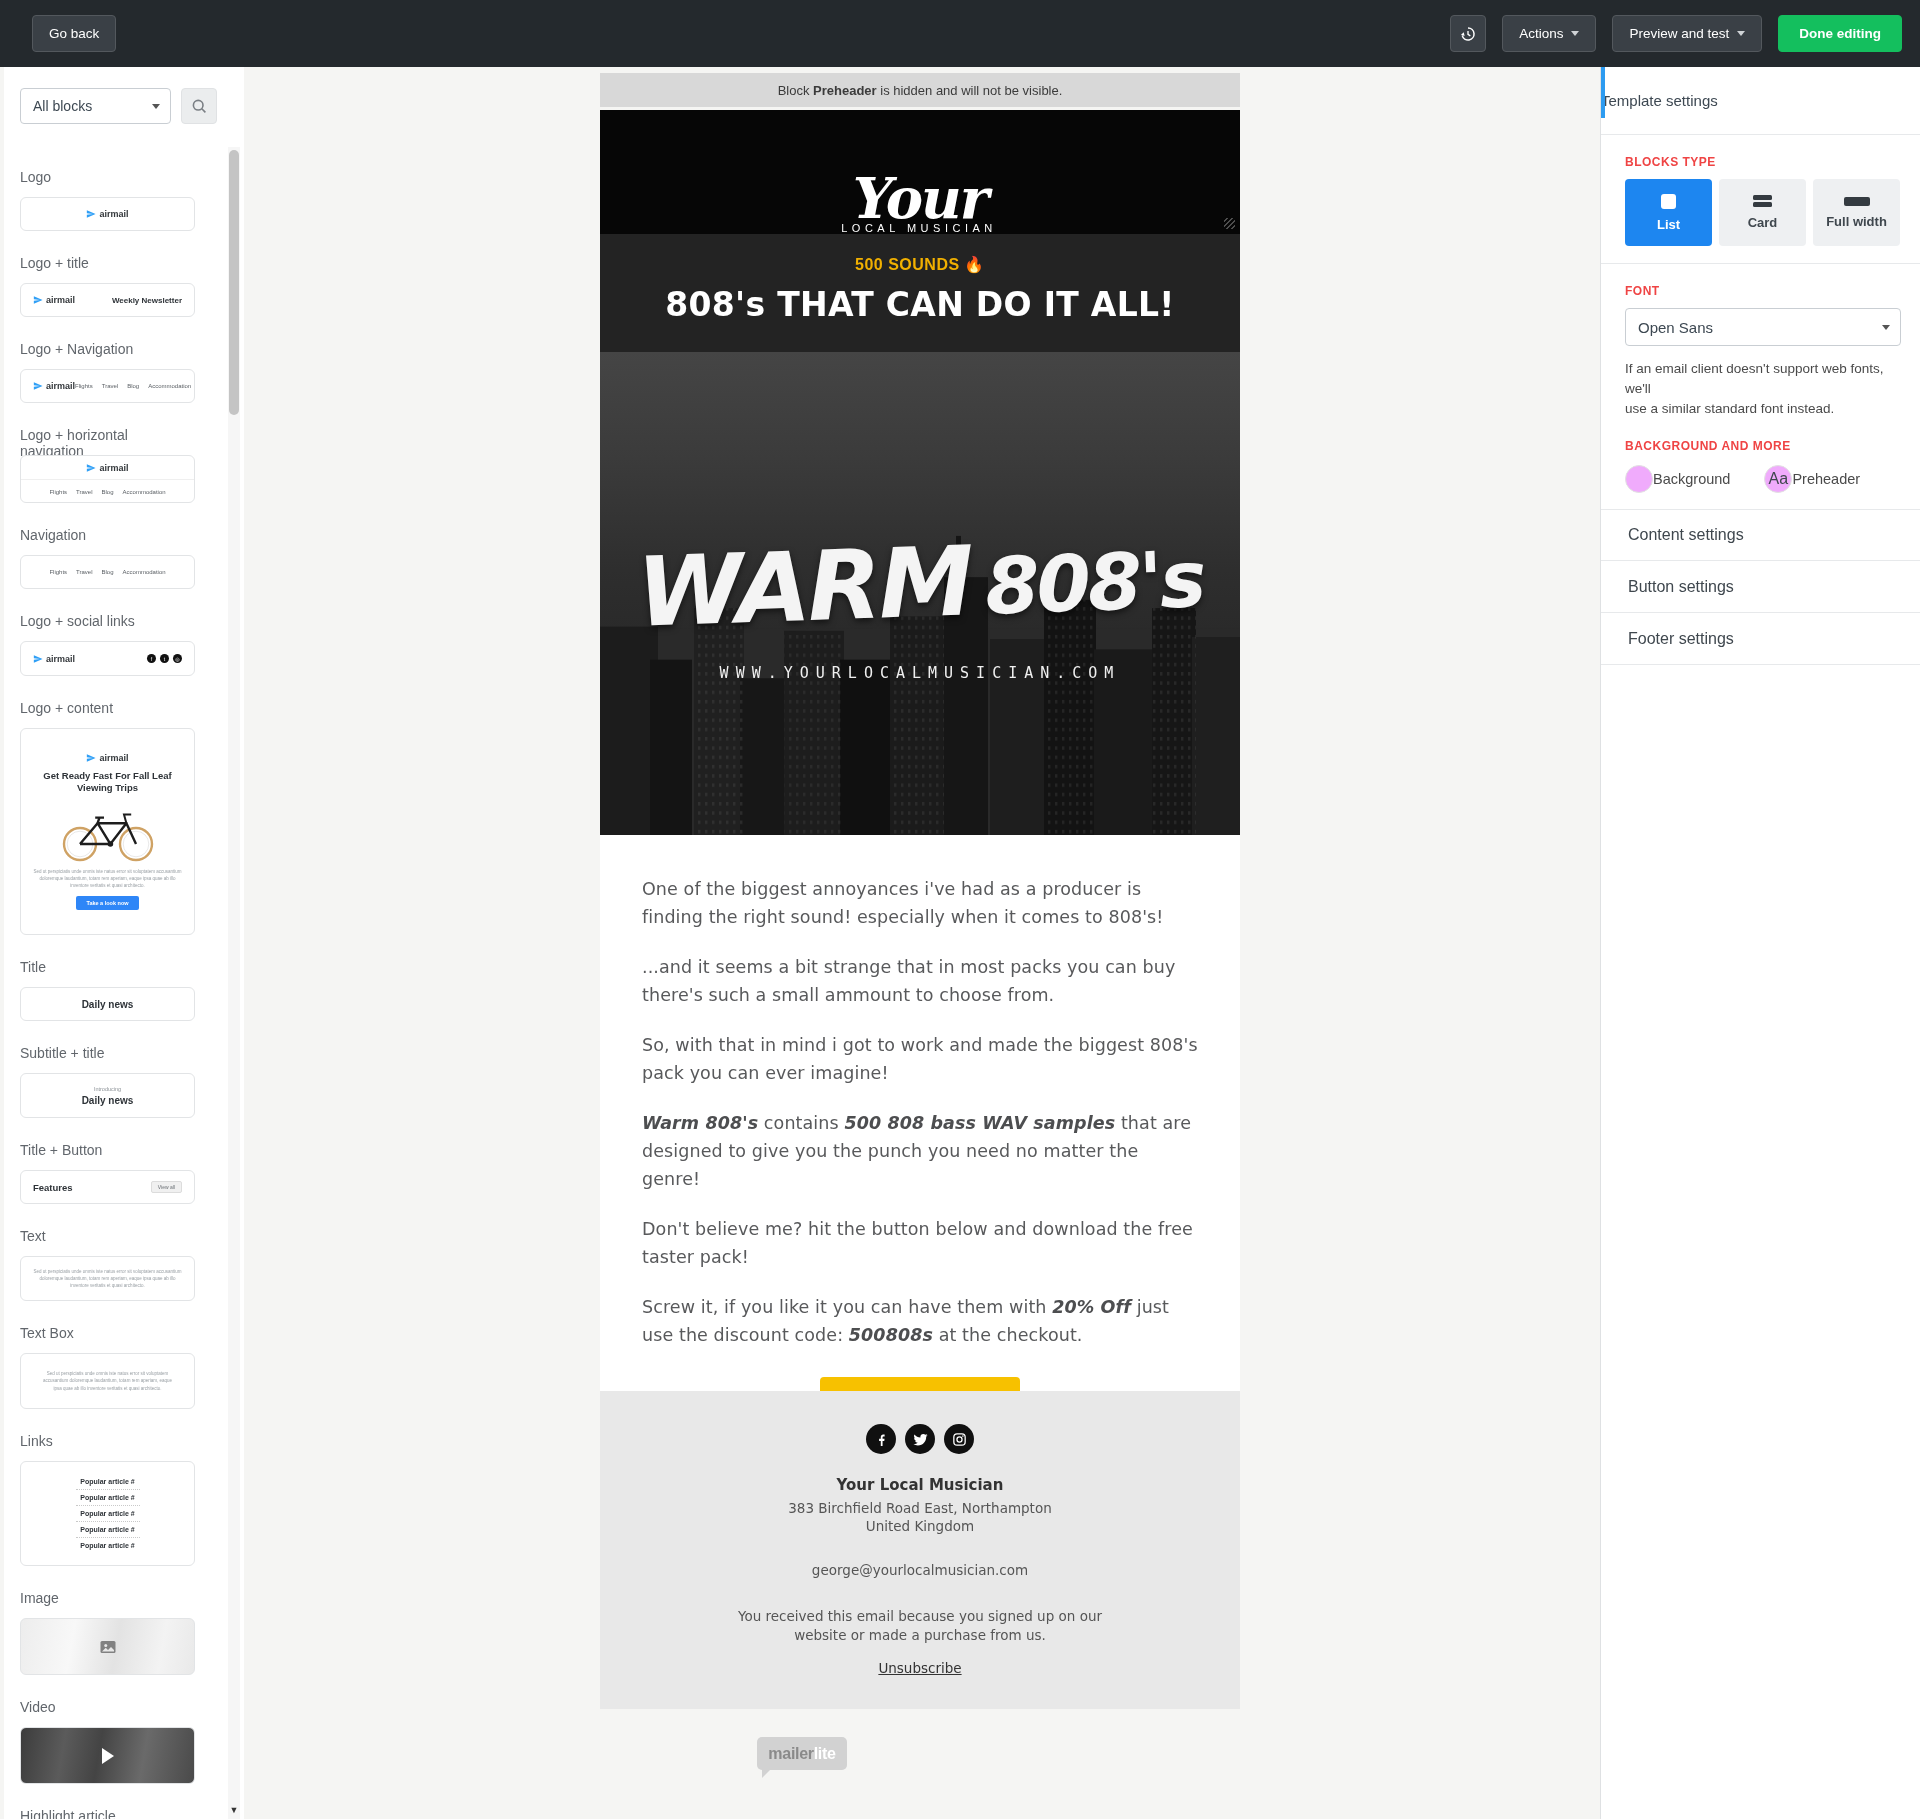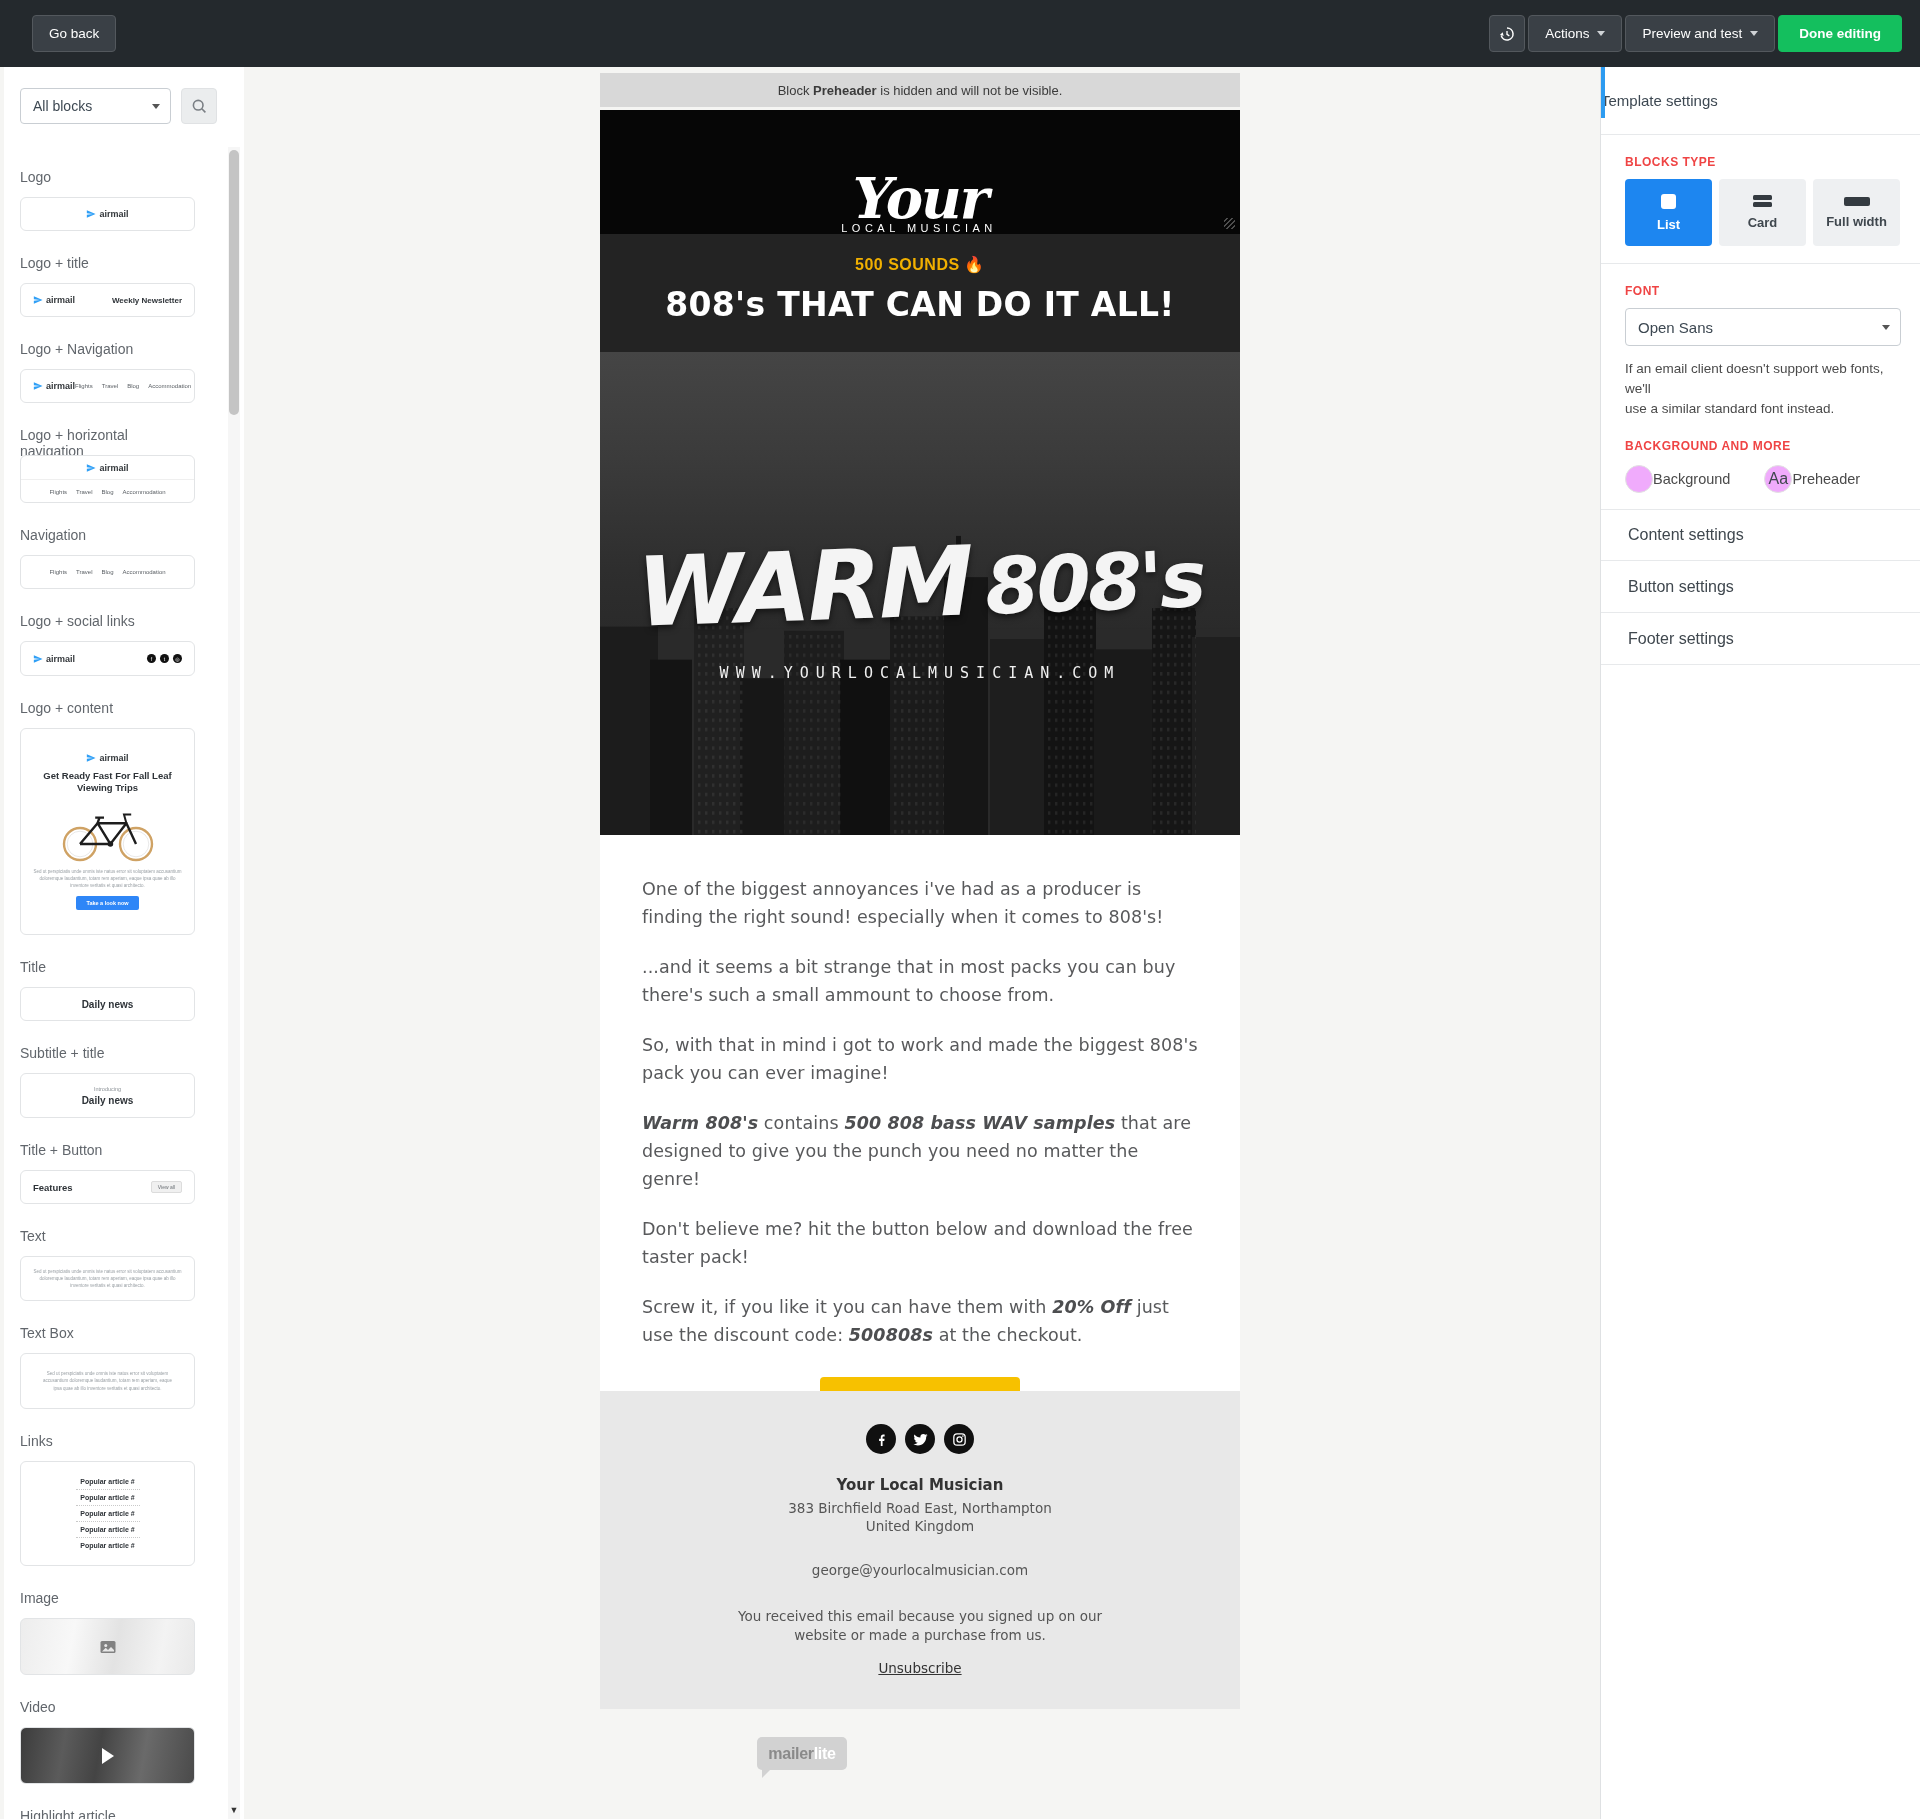--- a/index.html
+++ b/index.html
@@ -6,21 +6,21 @@
   html,body { width:1920px; height:1819px; overflow:hidden; background:#f5f5f3;
               font-family:"Liberation Sans", sans-serif; }
 
   
   .topbar { position:absolute; left:0; top:0; width:1920px; height:67px; background:#24292d;
             display:flex; align-items:center; padding:0 18px 0 32px; z-index:30; }
   .tb-btn { height:37px; background:#3a4046; border:1px solid #53585d; border-radius:4px;
             color:#fff; font-size:13.5px; font-family:"Liberation Sans",sans-serif;
             display:inline-flex; align-items:center; justify-content:center; gap:8px;
             padding:0 16px; cursor:pointer; }
-  .tb-right { margin-left:auto; display:flex; align-items:center; gap:3px; }
+  .tb-right { margin-left:auto; display:flex; align-items:center; gap:16px; }
   .icon-btn { width:36px; padding:0; }
   .icon-btn svg { width:18px; height:18px; }
   .tb-btn.done { background:#14bf5e; border-color:#14bf5e; font-weight:bold; padding:0 20px; }
   .caret { width:0; height:0; border-left:4px solid transparent; border-right:4px solid transparent;
            border-top:5px solid #cfd3d6; display:inline-block; }
 
   
   .sidebar { position:absolute; left:4px; top:67px; width:240px; height:1752px; background:#ffffff;
              padding:21px 0 0 16px; z-index:20; }
   .search-row { display:flex; gap:10px; }

